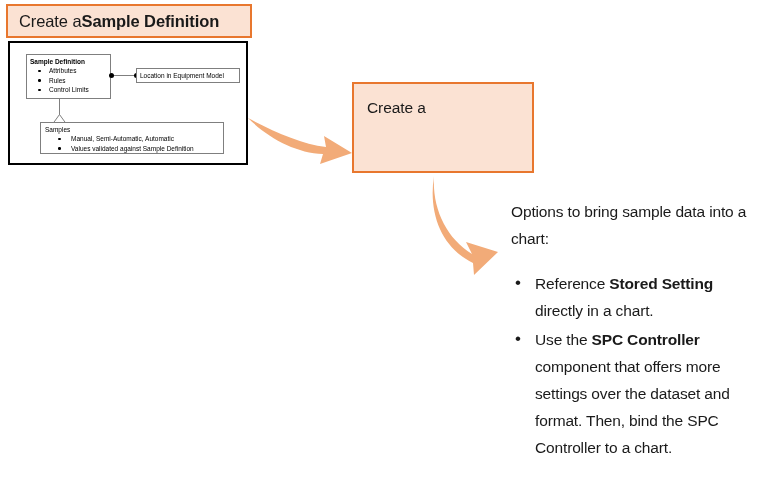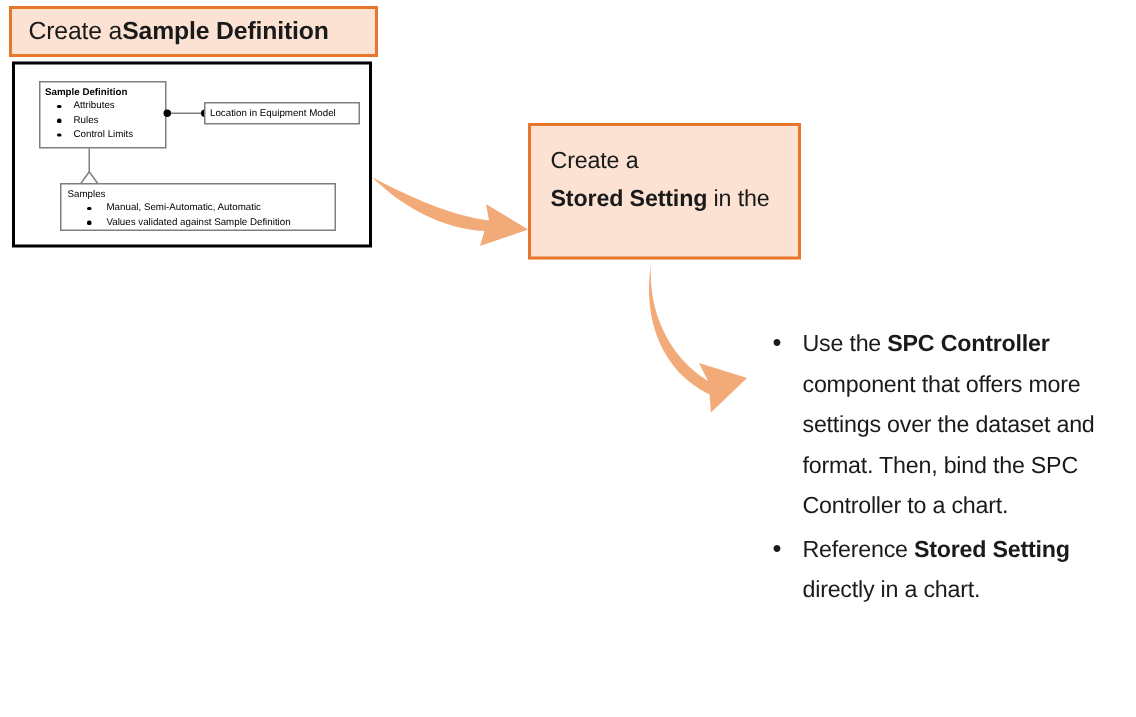--- a/index.html
+++ b/index.html
@@ -219,25 +219,25 @@
   </div>
 
 </div>
 
 <svg class="arrow-svg" id="arrow-1" width="110" height="70" viewBox="0 0 110 70">
   <path d="M2,18 C28,32 56,44 80,47 L78,36 L106,53 L74,64 L77,54 C50,53 22,38 2,18 Z" fill="#f2ab78"></path>
 </svg>
 
 <div id="step2-box">
   <div>Create a</div>
-  <div><span class="b">Stored Setting</span><span> in the</span></div>
 </div>
 
 <svg class="arrow-svg" id="arrow-2" width="90" height="110" viewBox="0 0 90 110">
   <path d="M10,4 C8,36 22,66 48,82 L42,70 L74,80 L50,103 L49,91 C18,76 4,42 10,4 Z" fill="#f2ab78"></path>
 </svg>
 
 <div id="options-block">
+  <p id="options-intro">Options to bring sample data into a chart:</p>
   <ul id="options-list">
+    <li><span>Reference </span><span class="b">Stored Setting</span><span> directly in a chart.</span></li>
     <li><span>Use the </span><span class="b">SPC Controller</span><span> component that offers more settings over the dataset and format. Then, bind the SPC Controller to a chart.</span></li>
-    <li><span>Reference </span><span class="b">Stored Setting</span><span> directly in a chart.</span></li>
   </ul>
 </div>
 
 </body></html>

